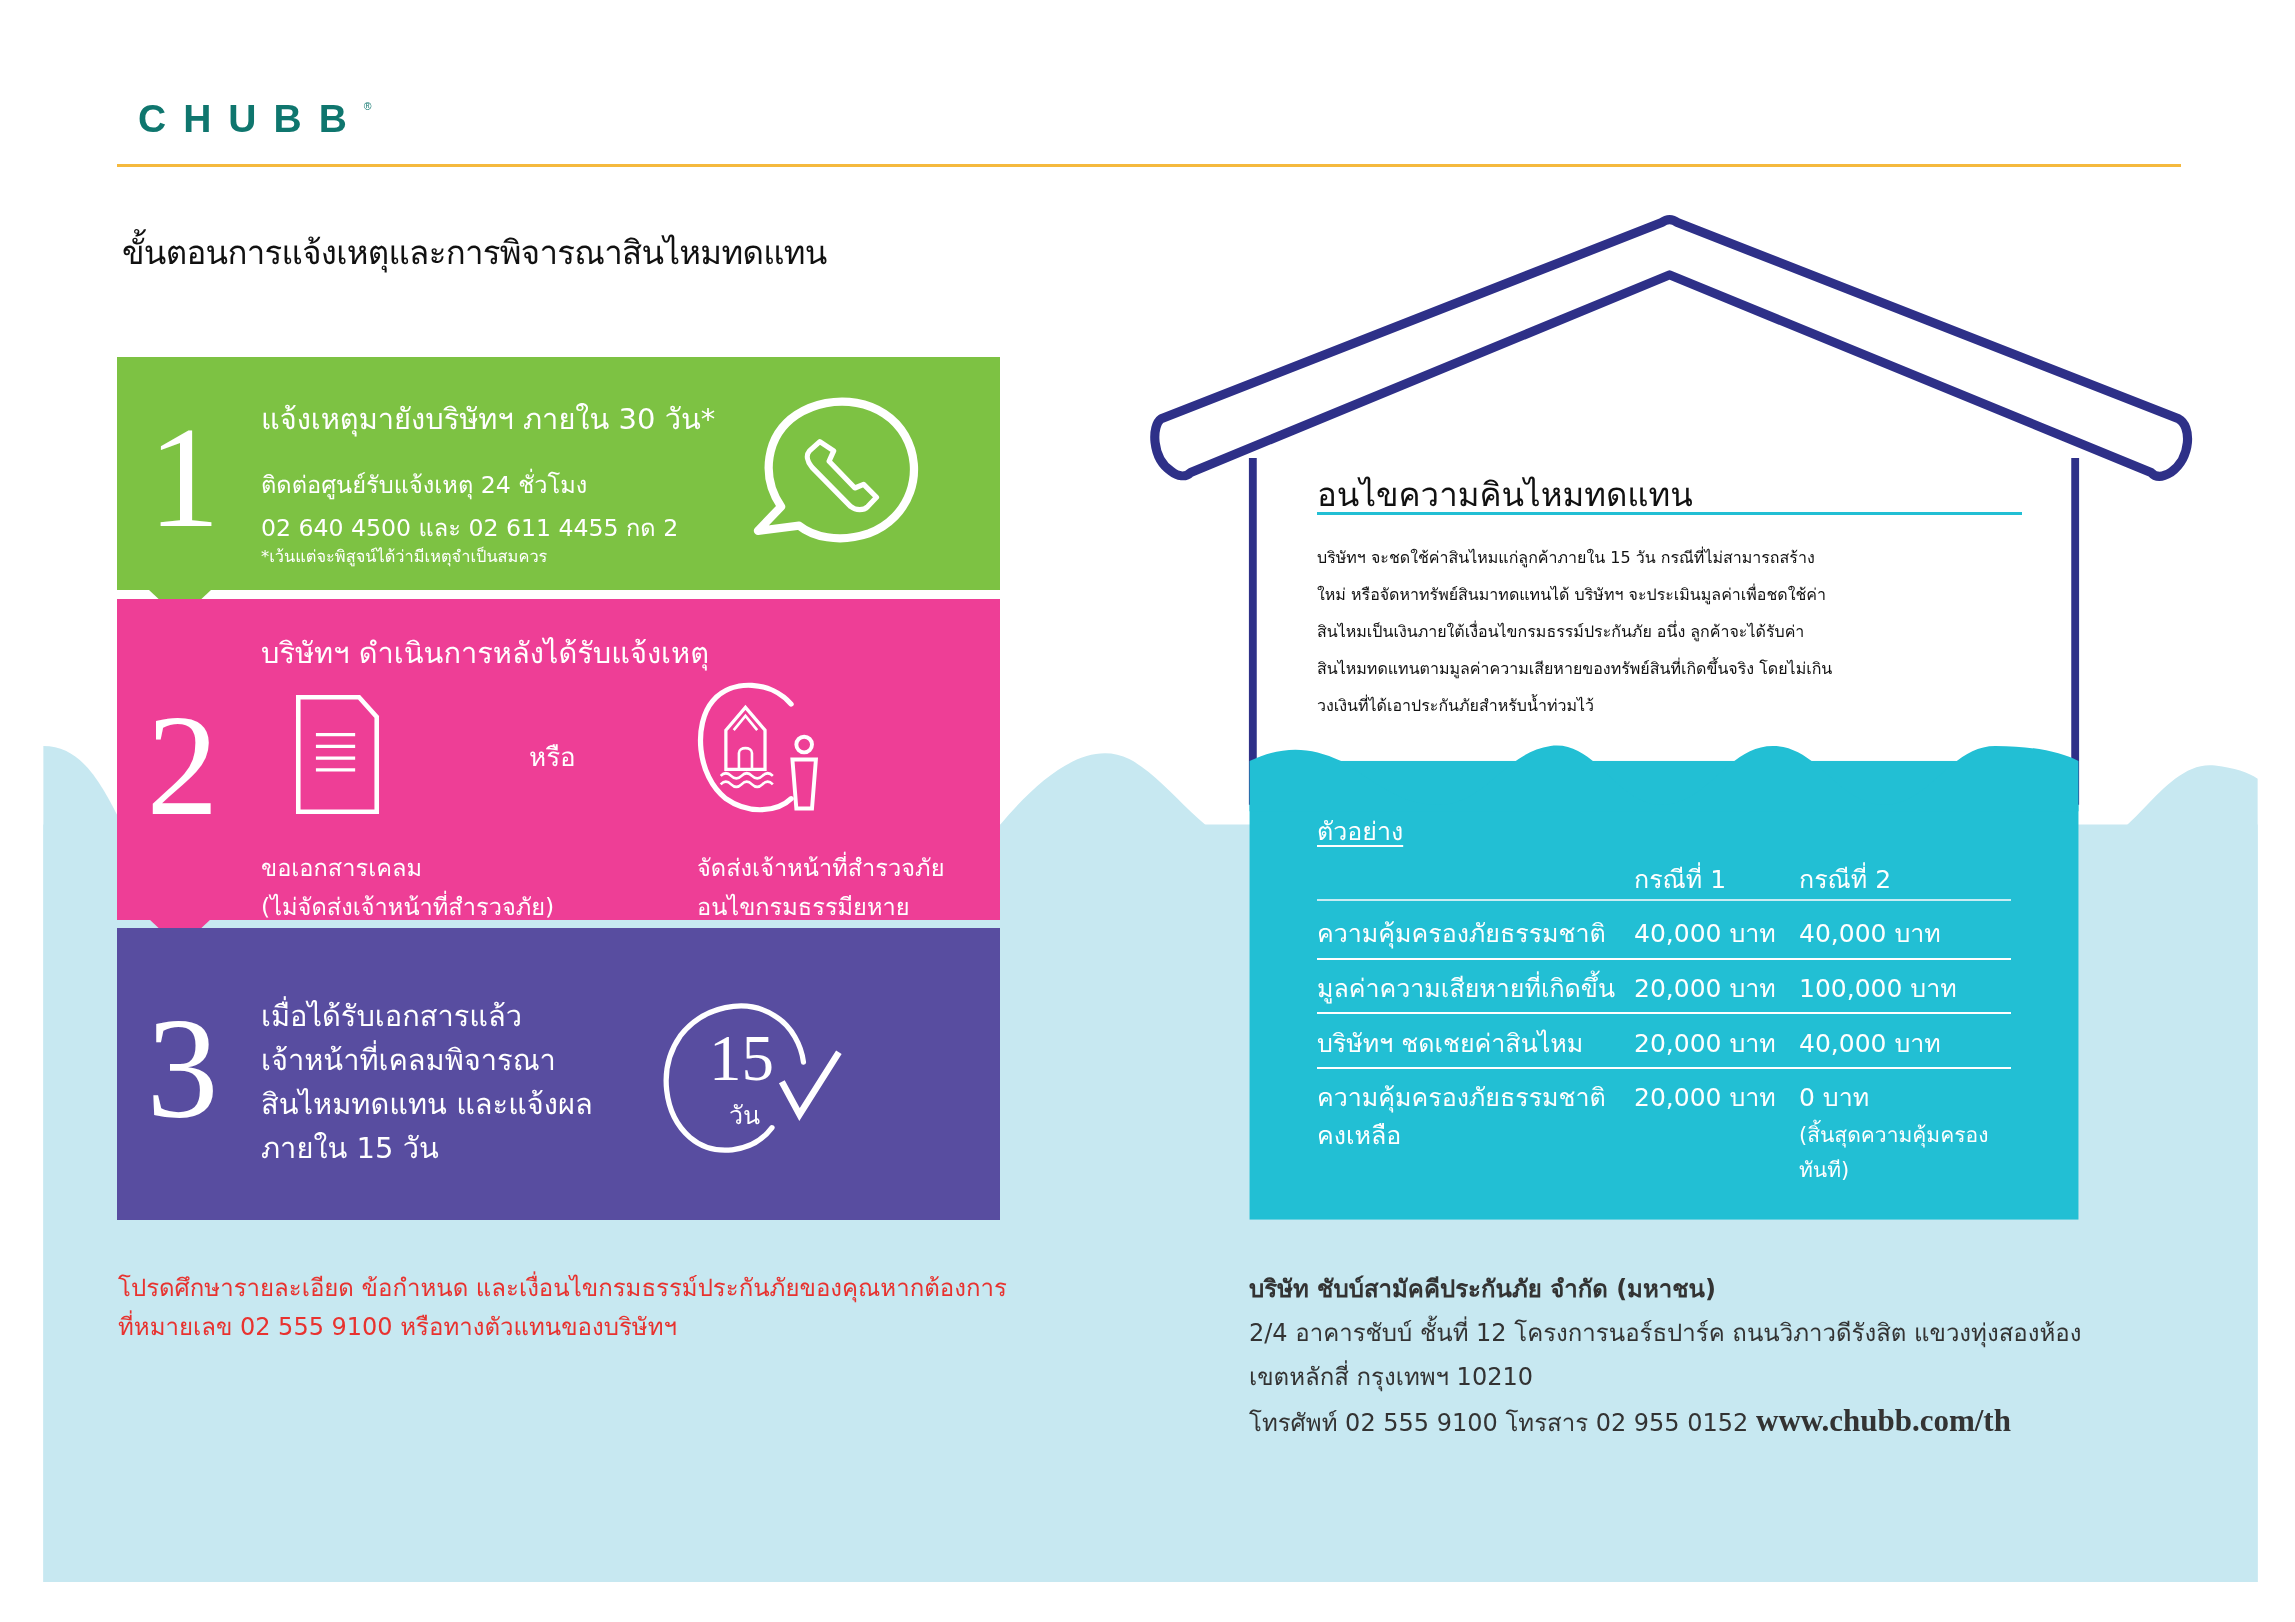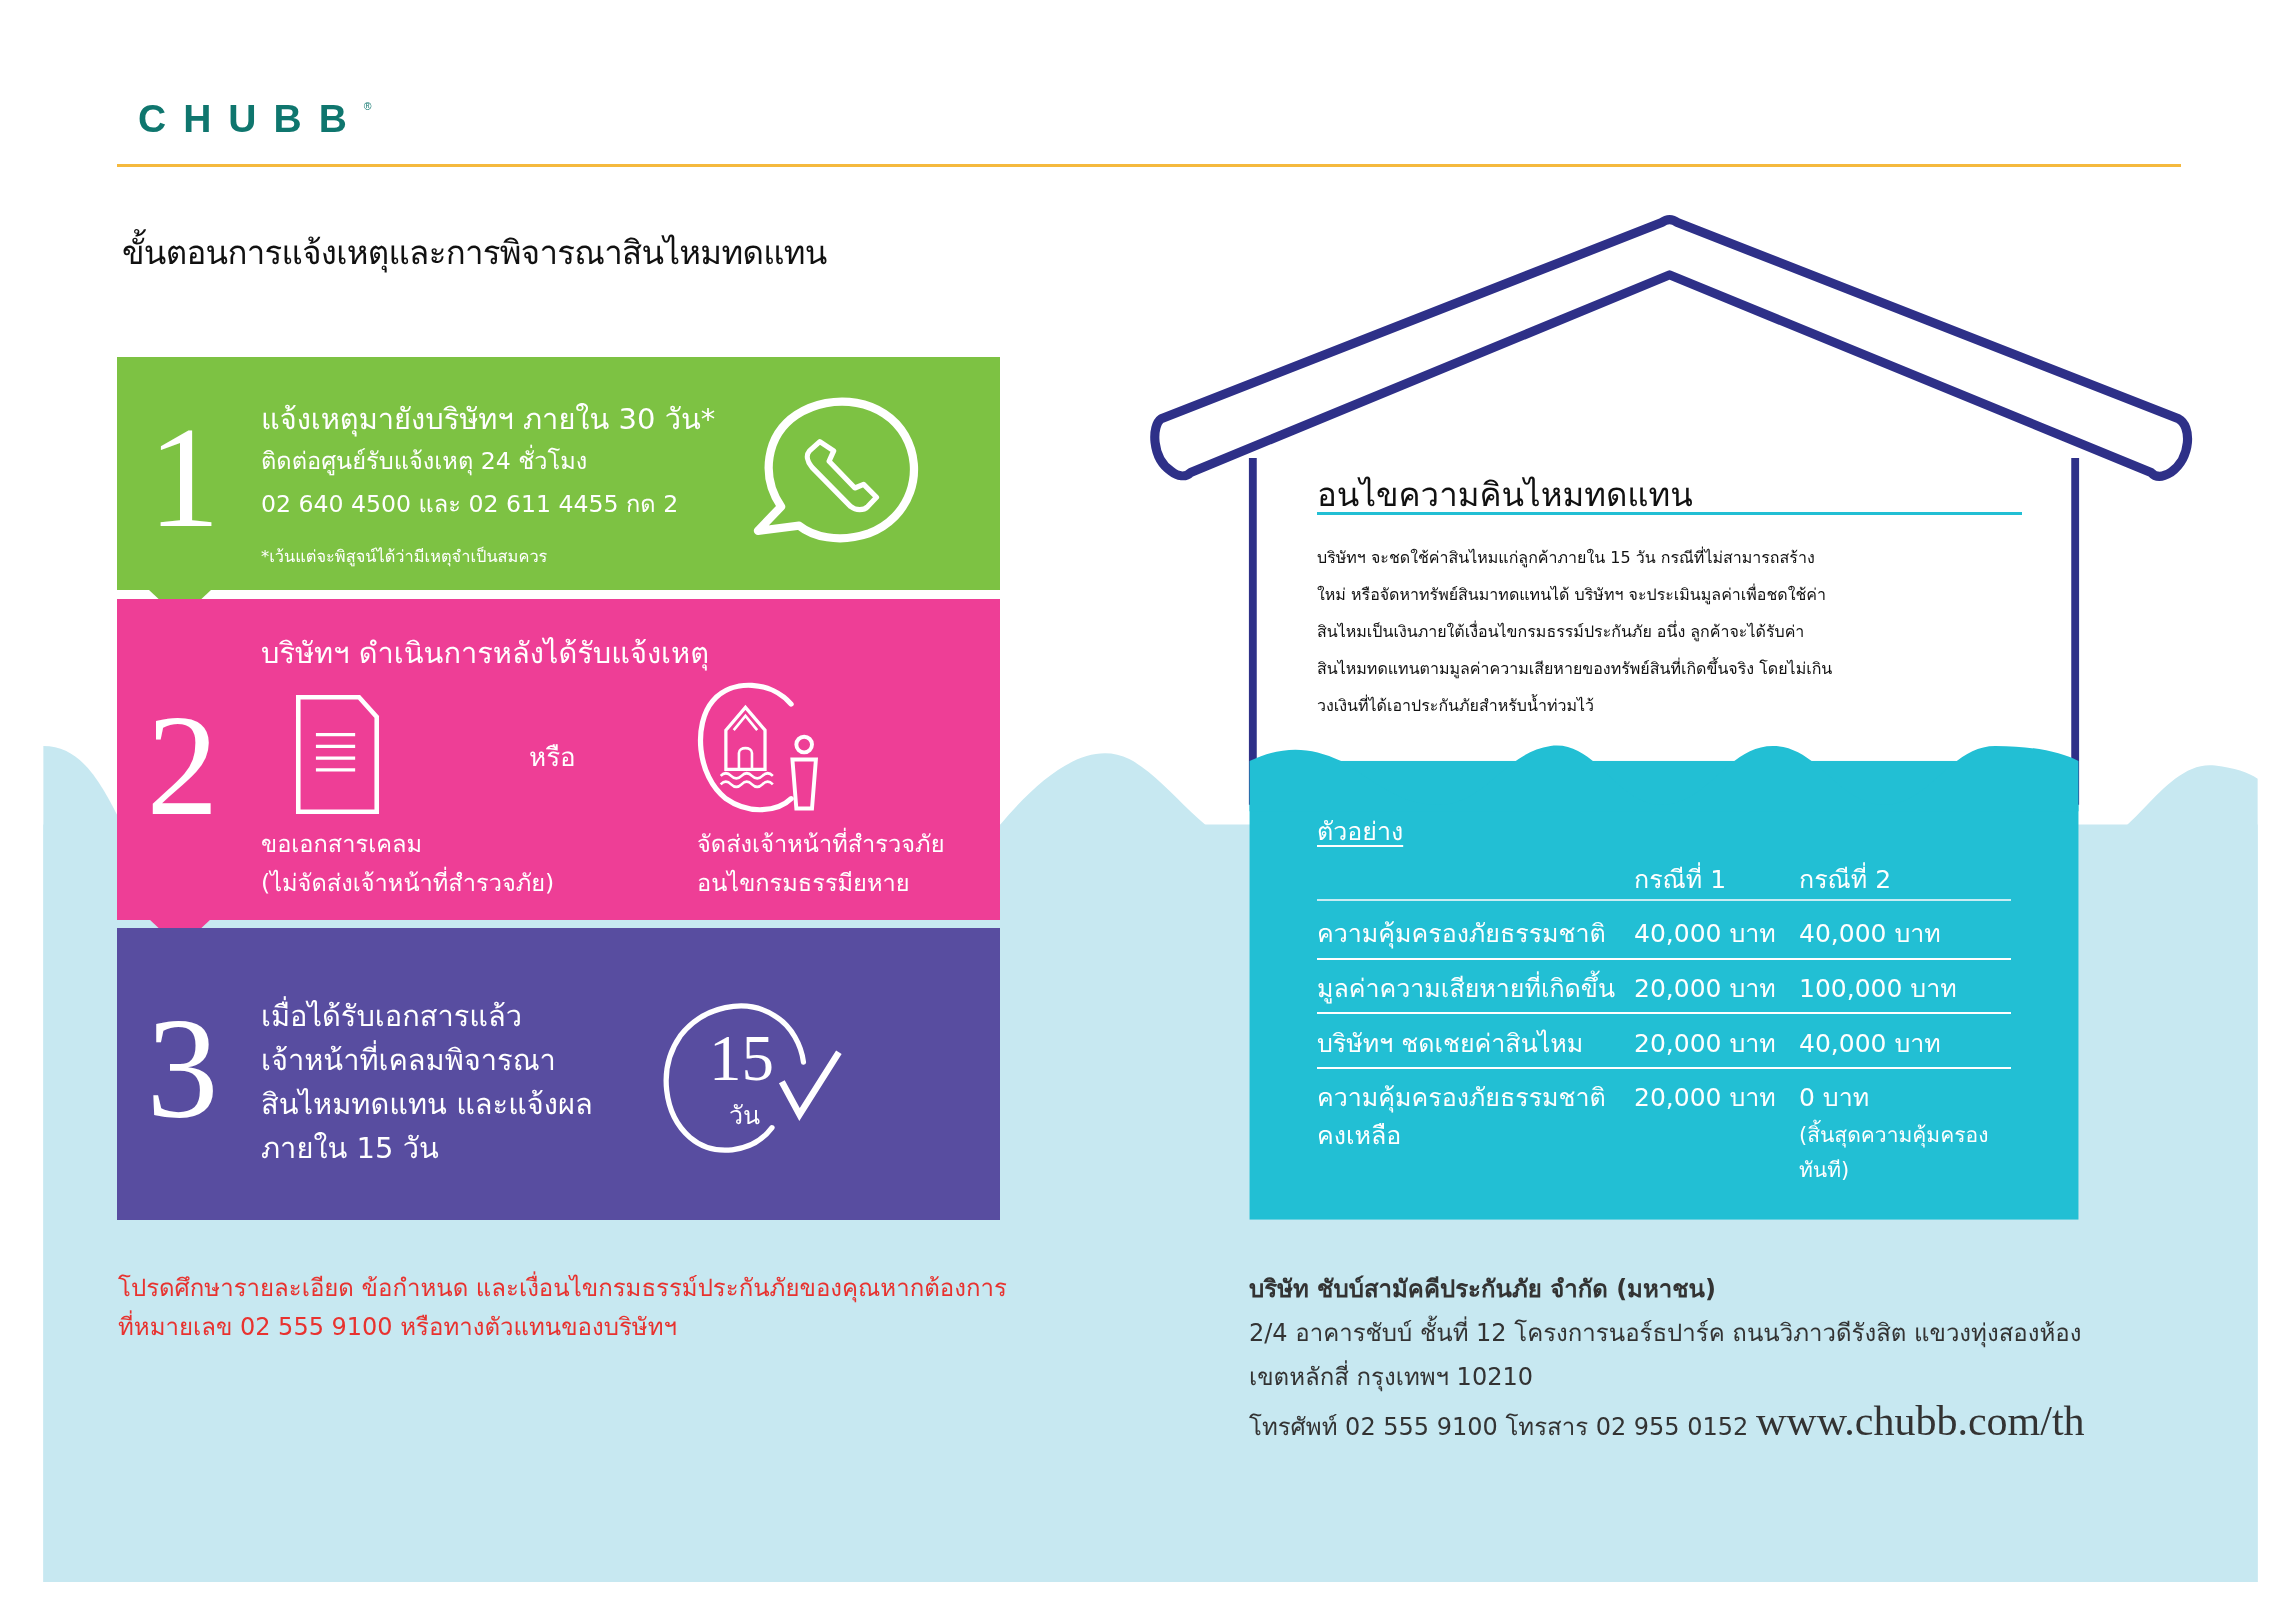--- a/index.html
+++ b/index.html
@@ -15,41 +15,41 @@
   .step { position:absolute; left:117px; width:883px; color:#fff; }
   .step .num { position:absolute; font-family:"Liberation Serif", serif; font-size:144px; line-height:1; color:#fff; }
   .green { top:357px; height:233px; background:#7dc243; }
   .pink { top:599px; height:321px; background:#ee3e96; }
   .purple { top:928px; height:292px; background:#584da0; }
   .notch { position:absolute; width:0; height:0; border-left:31px solid transparent; border-right:31px solid transparent; }
 
   .t { position:absolute; white-space:nowrap; }
   .w44 { font-size:29px; }
   .w40 { font-size:26px; }
-  .w36 { font-size:23.6px; }
+  .w36 { font-size:23.6px;margin-top:24px; }
   .w26 { font-size:16.4px; }
 
   .house-svg { position:absolute; left:0; top:0; }
   .house-title { left:1317px; top:468px; font-size:33px; color:#111; }
   .house-underline { left:1317px; top:512px; width:705px; height:3.3px; background:#22bfd4; }
   .house-body { left:1317px; top:539px; width:707px; font-size:16px; line-height:37px; color:#111; text-align:justify; }
   .house-body div { white-space:nowrap; }
 
   .example-label { left:1317px; top:811px; font-size:25px; color:#fff; text-decoration:underline; text-underline-offset:5.2px; }
   .tbl-row { position:absolute; left:1317px; width:694px; color:#fff; font-size:25px; }
   .tbl-line { position:absolute; left:1317px; width:694px; height:2px; background:#ffffff; }
   .tbl-line.light { background:#c9ecf3; }
   .tbl-row .c1 { position:absolute; left:0; top:0; white-space:nowrap; }
   .tbl-row .c2 { position:absolute; left:317px; top:0; white-space:nowrap; }
   .tbl-row .c3 { position:absolute; left:482px; top:0; white-space:nowrap; }
 
   .disclaimer { left:118px; top:1269px; font-size:24px; line-height:39px; color:#e8322f; }
   .company { left:1249px; top:1267px; font-size:24px; line-height:44px; color:#333; }
   .company .bold { font-weight:700; color:#333; }
-  .company .url { font-family:"Liberation Serif", serif; font-weight:400; font-size:42px; color:#333;margin-top:40px; }
+  .company .url { font-family:"Liberation Serif", serif; font-weight:700; font-size:31px; color:#333;margin-top:40px; }
 </style>
 </head>
 <body>
 
 <div class="abs logo"><span>CHUBB</span><sup>®</sup></div>
 <div class="abs gold-line"></div>
 <div class="abs page-title">ขั้นตอนการแจ้งเหตุและการพิจารณาสินไหมทดแทน</div>
 
 <svg class="abs water-bg" width="2215" height="836" viewBox="0 0 3385 1278">
   <path d="M0,0 C60,0 90,60 120,120 L120,1278 L0,1278 Z" fill="#c7e8f1"></path>

